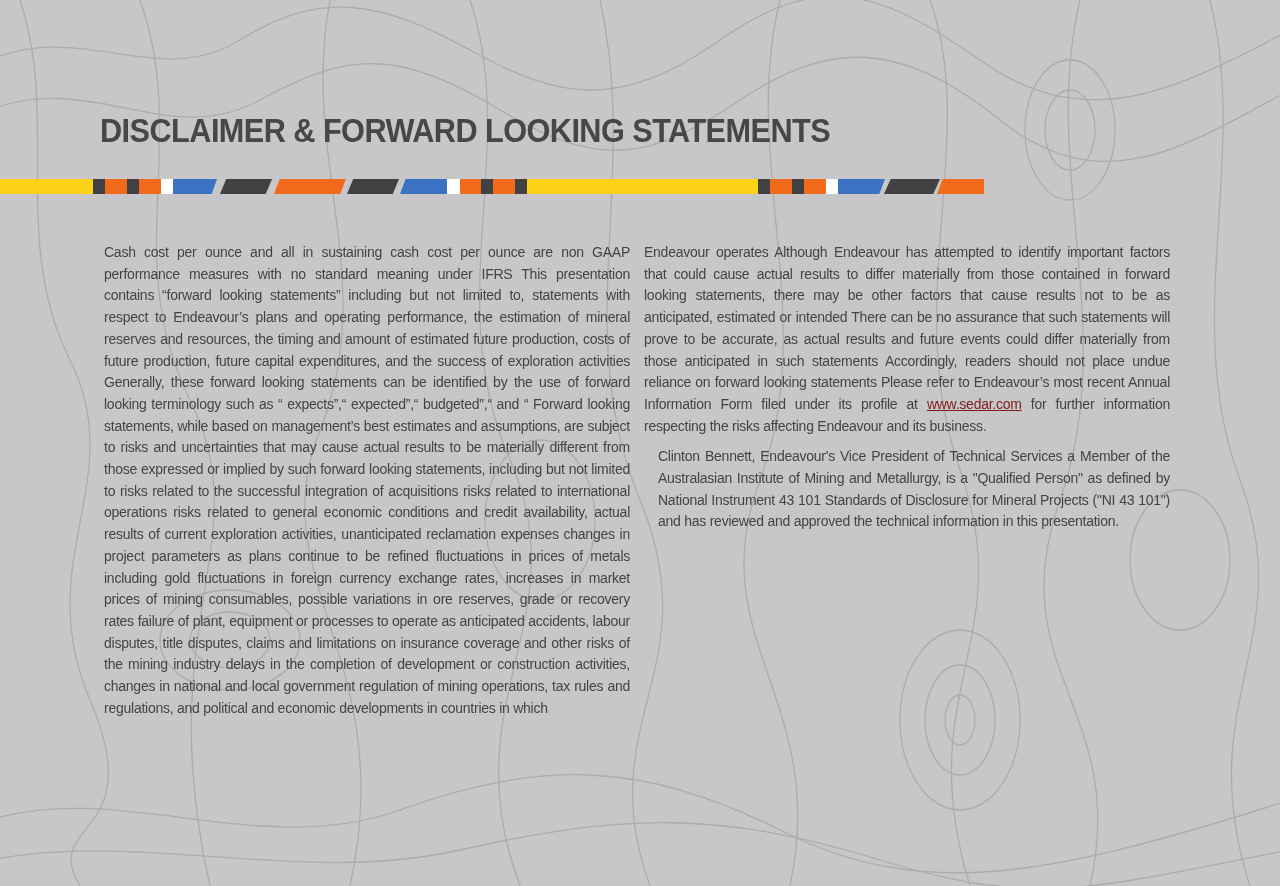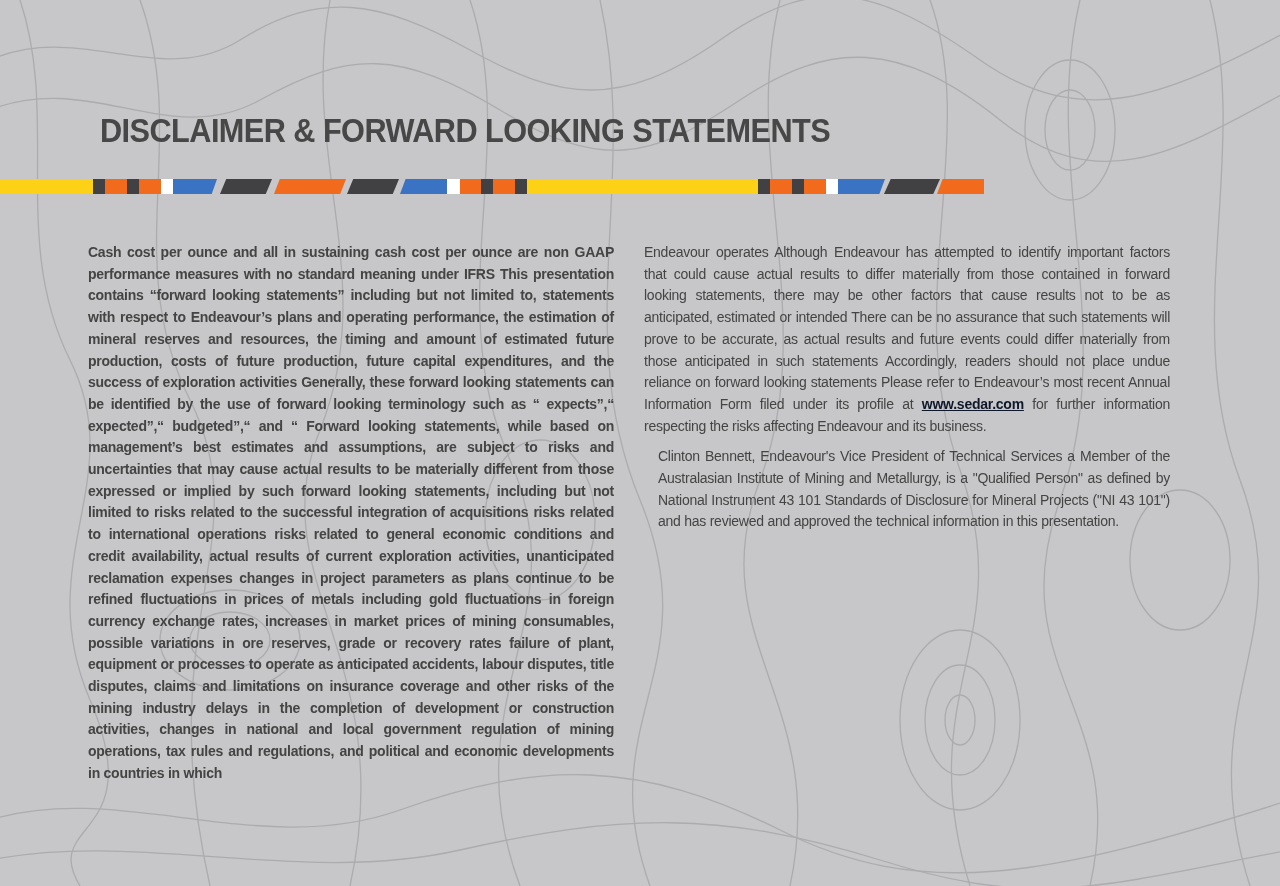--- a/index.html
+++ b/index.html
@@ -16,25 +16,25 @@
     font-size:33px; letter-spacing:-0.6px; color:#474747; z-index:2;
     transform:scaleX(0.93); transform-origin:left center;
   }
   .stripe { position:absolute; left:0; top:179px; height:15px; width:984px; z-index:2; }
   .seg { position:absolute; top:0; height:15px; }
   .col {
     position:absolute; top:242px; z-index:2;
     font-size:14px; line-height:21.7px; color:#444;
     text-align:justify; letter-spacing:-0.25px;
   }
-  .col-left { left:88px; width:526px;font-weight:bold; }
+  .col-left { left:104px; width:526px; }
   .col-right { left:644px; width:526px; }
   .col p { margin:0; }
   .col p + p { margin-top:9px;margin-left:14px; }
-  .link { font-weight:bold; text-decoration:underline; color:#0f172a; cursor:pointer; }
+  .link { font-weight:normal; text-decoration:underline; color:#7f1d1d; cursor:pointer; }
 </style>
 </head>
 <body>
 
 <svg class="contours" viewBox="0 0 1280 886" fill="none" stroke="#acabae" stroke-width="1.3">
   <path d="M-10,60 C80,20 160,90 240,40 S380,0 470,50 S620,110 720,40 S880,-10 980,60 S1160,100 1290,30"></path>
   <path d="M-10,110 C90,70 170,150 260,100 S400,50 500,110 S650,160 740,100 S900,40 1000,120 S1180,150 1290,90"></path>
   <path d="M20,0 C60,120 10,240 70,360 S30,560 90,700 S40,820 80,886"></path>
   <path d="M140,0 C190,140 120,260 190,400 S150,620 210,886"></path>
   <path d="M330,0 C300,160 380,280 320,430 S400,660 350,886"></path>

